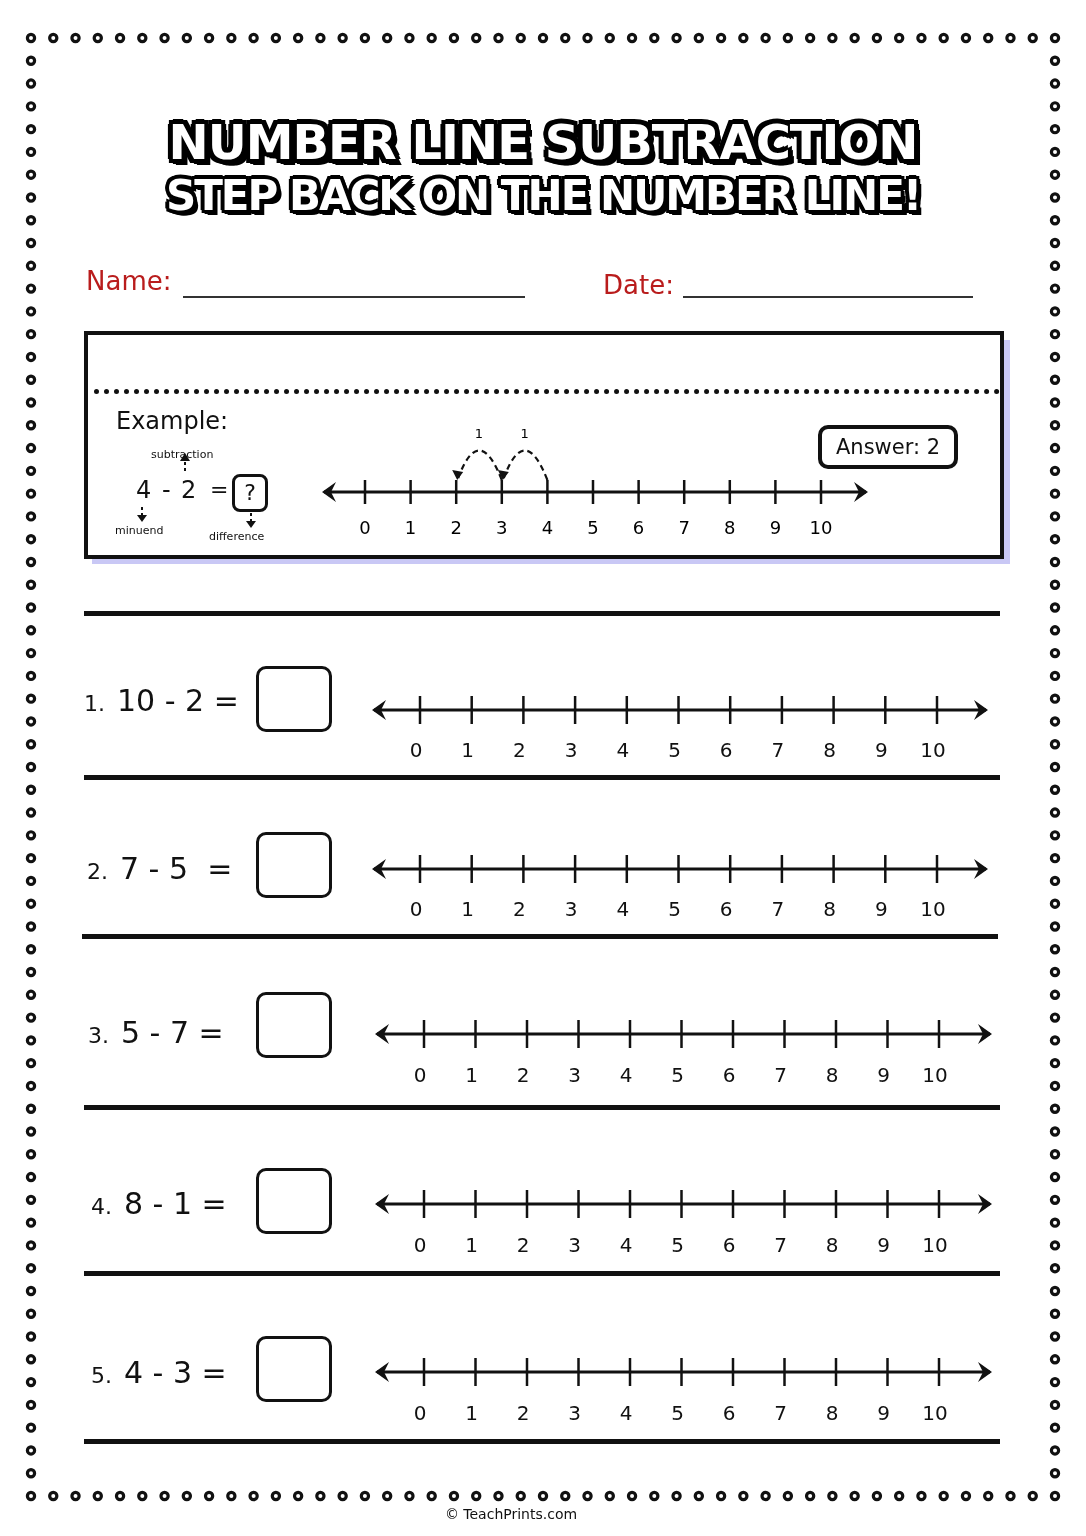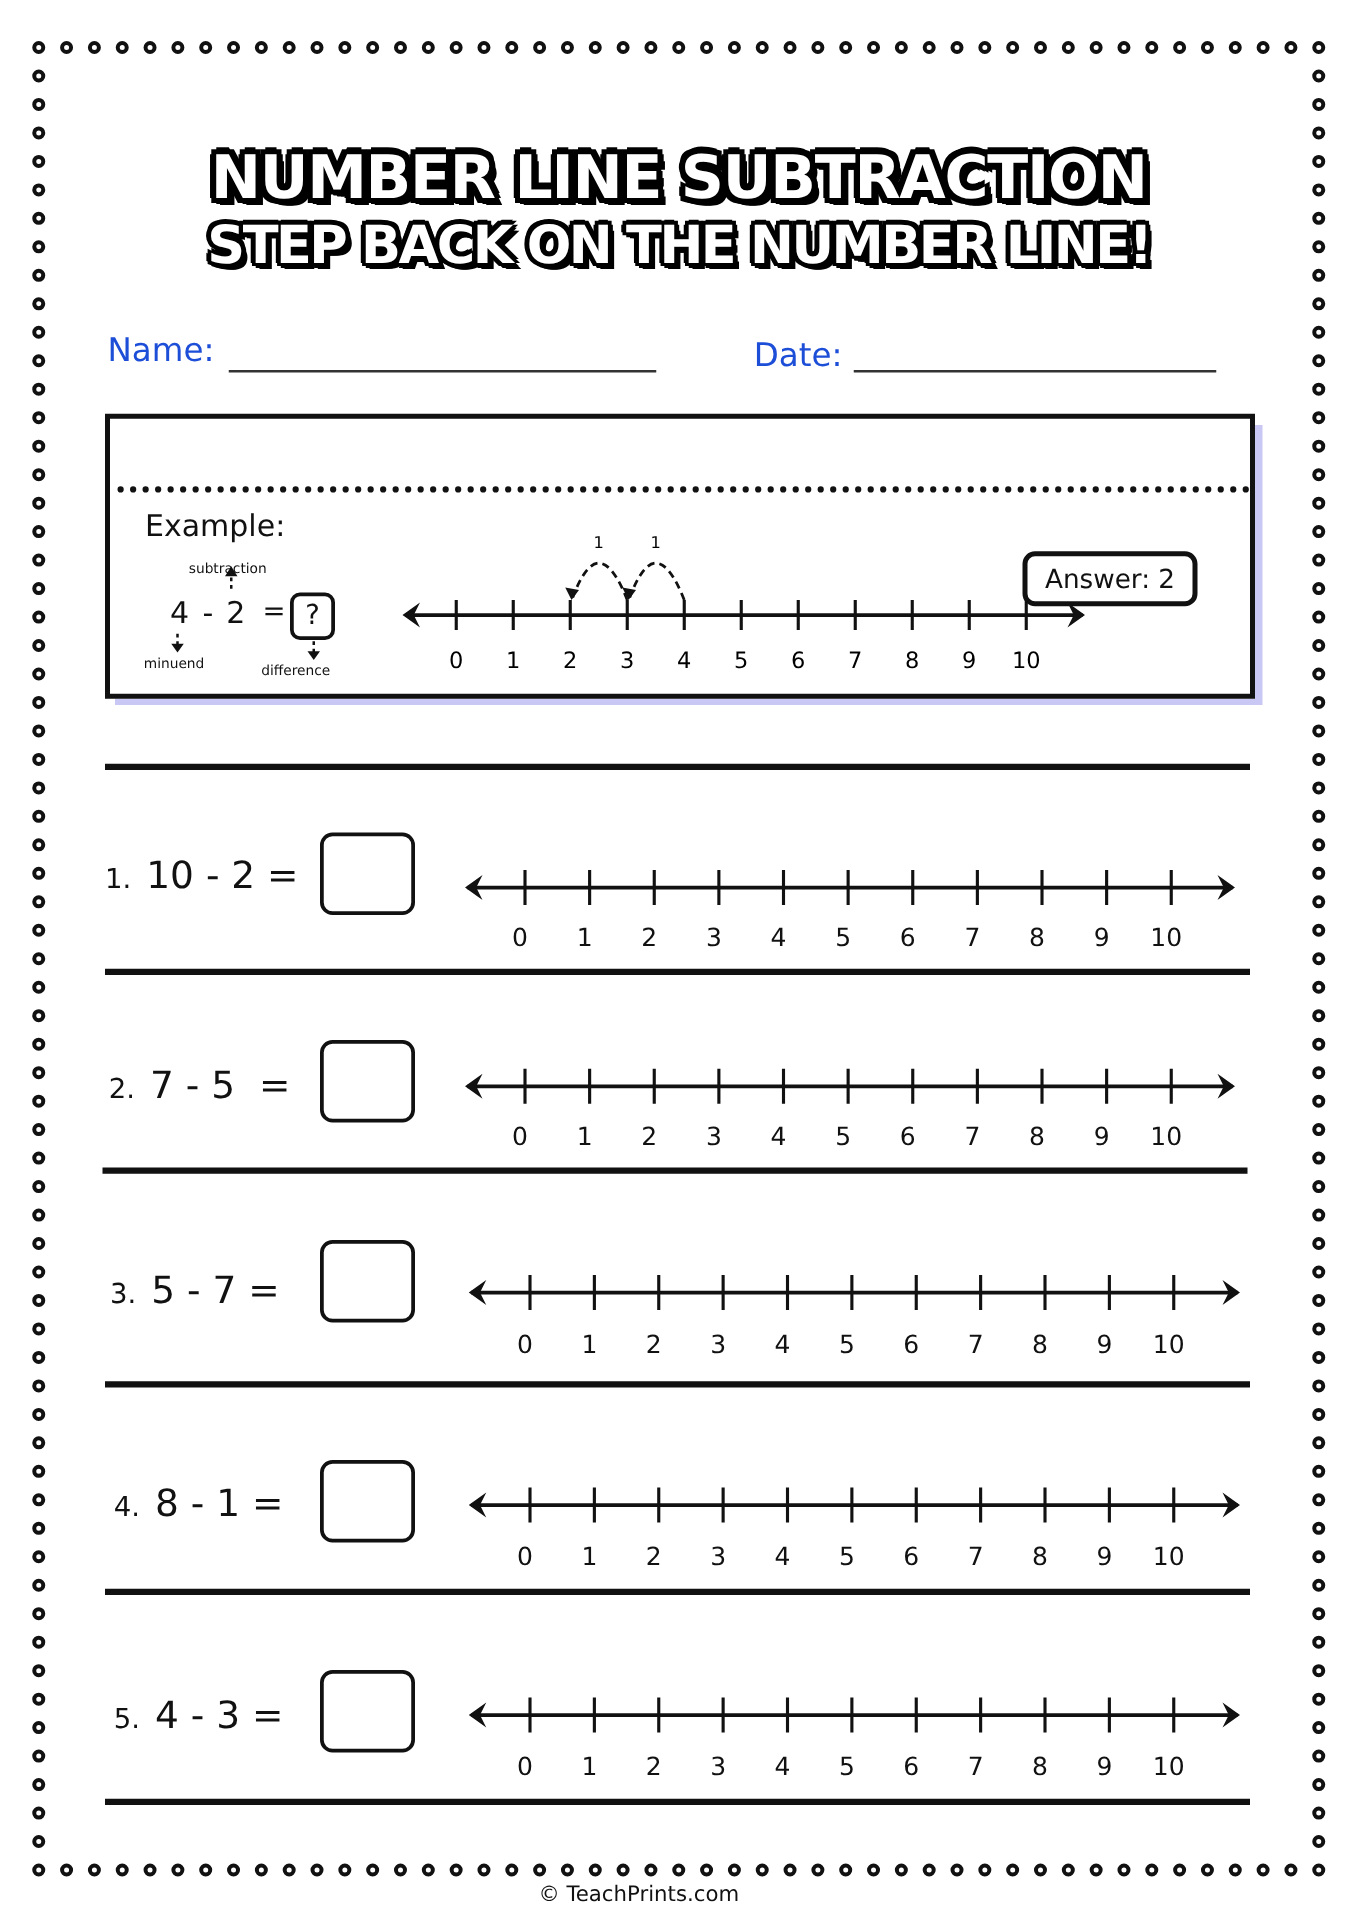--- a/index.html
+++ b/index.html
@@ -11,34 +11,34 @@
   .title-main{top:104px;font-size:48px;line-height:76px;
     text-shadow:
       -4px -4px 0 #000, 4px -4px 0 #000, -4px 4px 0 #000, 4px 4px 0 #000,
       0 -5px 0 #000, 0 5px 0 #000, -5px 0 0 #000, 5px 0 0 #000,
       3px 6px 0 #000, 6px 6px 0 #000;}
   .title-sub{top:170px;font-size:42px;line-height:52px;letter-spacing:-2px;
     text-shadow:
       -3px -3px 0 #000, 3px -3px 0 #000, -3px 3px 0 #000, 3px 3px 0 #000,
       0 -4px 0 #000, 0 4px 0 #000, -4px 0 0 #000, 4px 0 0 #000,
       3px 5px 0 #000, 5px 5px 0 #000;}
-  .label{position:absolute;font-size:26px;color:#1d4ed8;}
+  .label{position:absolute;font-size:26px;color:#b91c1c;}
   .line{position:absolute;height:2px;background:#333;}
   .box-shadow{position:absolute;left:92px;top:340px;width:918px;height:224px;background:#c9c8f5;}
   .instr-box{position:absolute;left:84px;top:331px;width:912px;height:220px;border:4px solid #111;background:#fff;}
   .instr-text{position:absolute;left:14px;top:14px;font-size:21px;white-space:nowrap;}
   .dotline{position:absolute;left:6px;right:0px;top:54px;border-top:5px dotted #111;}
   .example-label{position:absolute;left:28px;top:72px;font-size:24px;}
-  .answer-box{position:absolute;left:730px;top:106px;width:132px;height:36px;border:4px solid #111;border-radius:10px;font-size:21px;text-align:center;line-height:36px;}
+  .answer-box{position:absolute;left:730px;top:90px;width:132px;height:36px;border:4px solid #111;border-radius:10px;font-size:21px;text-align:center;line-height:36px;}
   .sep{position:absolute;left:84px;width:916px;height:5px;background:#111;}
   .prob-label{position:absolute;font-size:30px;white-space:nowrap;}
   .prob-num{font-size:22px;margin-right:12px;}
   .ans-box{position:absolute;width:70px;height:60px;border:3.5px solid #111;border-radius:10px;background:#fff;}
   .nl-label{position:absolute;font-size:20px;transform:translateX(-50%);}
-  .footer{position:absolute;left:0;width:1022px;top:1506px;text-align:center;font-size:17px;}
+  .footer{position:absolute;left:0;width:1022px;top:1506px;text-align:center;font-size:14px;}
 </style>
 </head>
 <body>
 
 <svg id="border-svg" width="1086" height="1536">
     <circle cx="31" cy="38" r="3.6" fill="#fff" stroke="#111" stroke-width="3.2"></circle>
     <circle cx="31" cy="1496" r="3.6" fill="#fff" stroke="#111" stroke-width="3.2"></circle>
     <circle cx="53.26086956521739" cy="38" r="3.6" fill="#fff" stroke="#111" stroke-width="3.2"></circle>
     <circle cx="53.26086956521739" cy="1496" r="3.6" fill="#fff" stroke="#111" stroke-width="3.2"></circle>
     <circle cx="75.52173913043478" cy="38" r="3.6" fill="#fff" stroke="#111" stroke-width="3.2"></circle>

